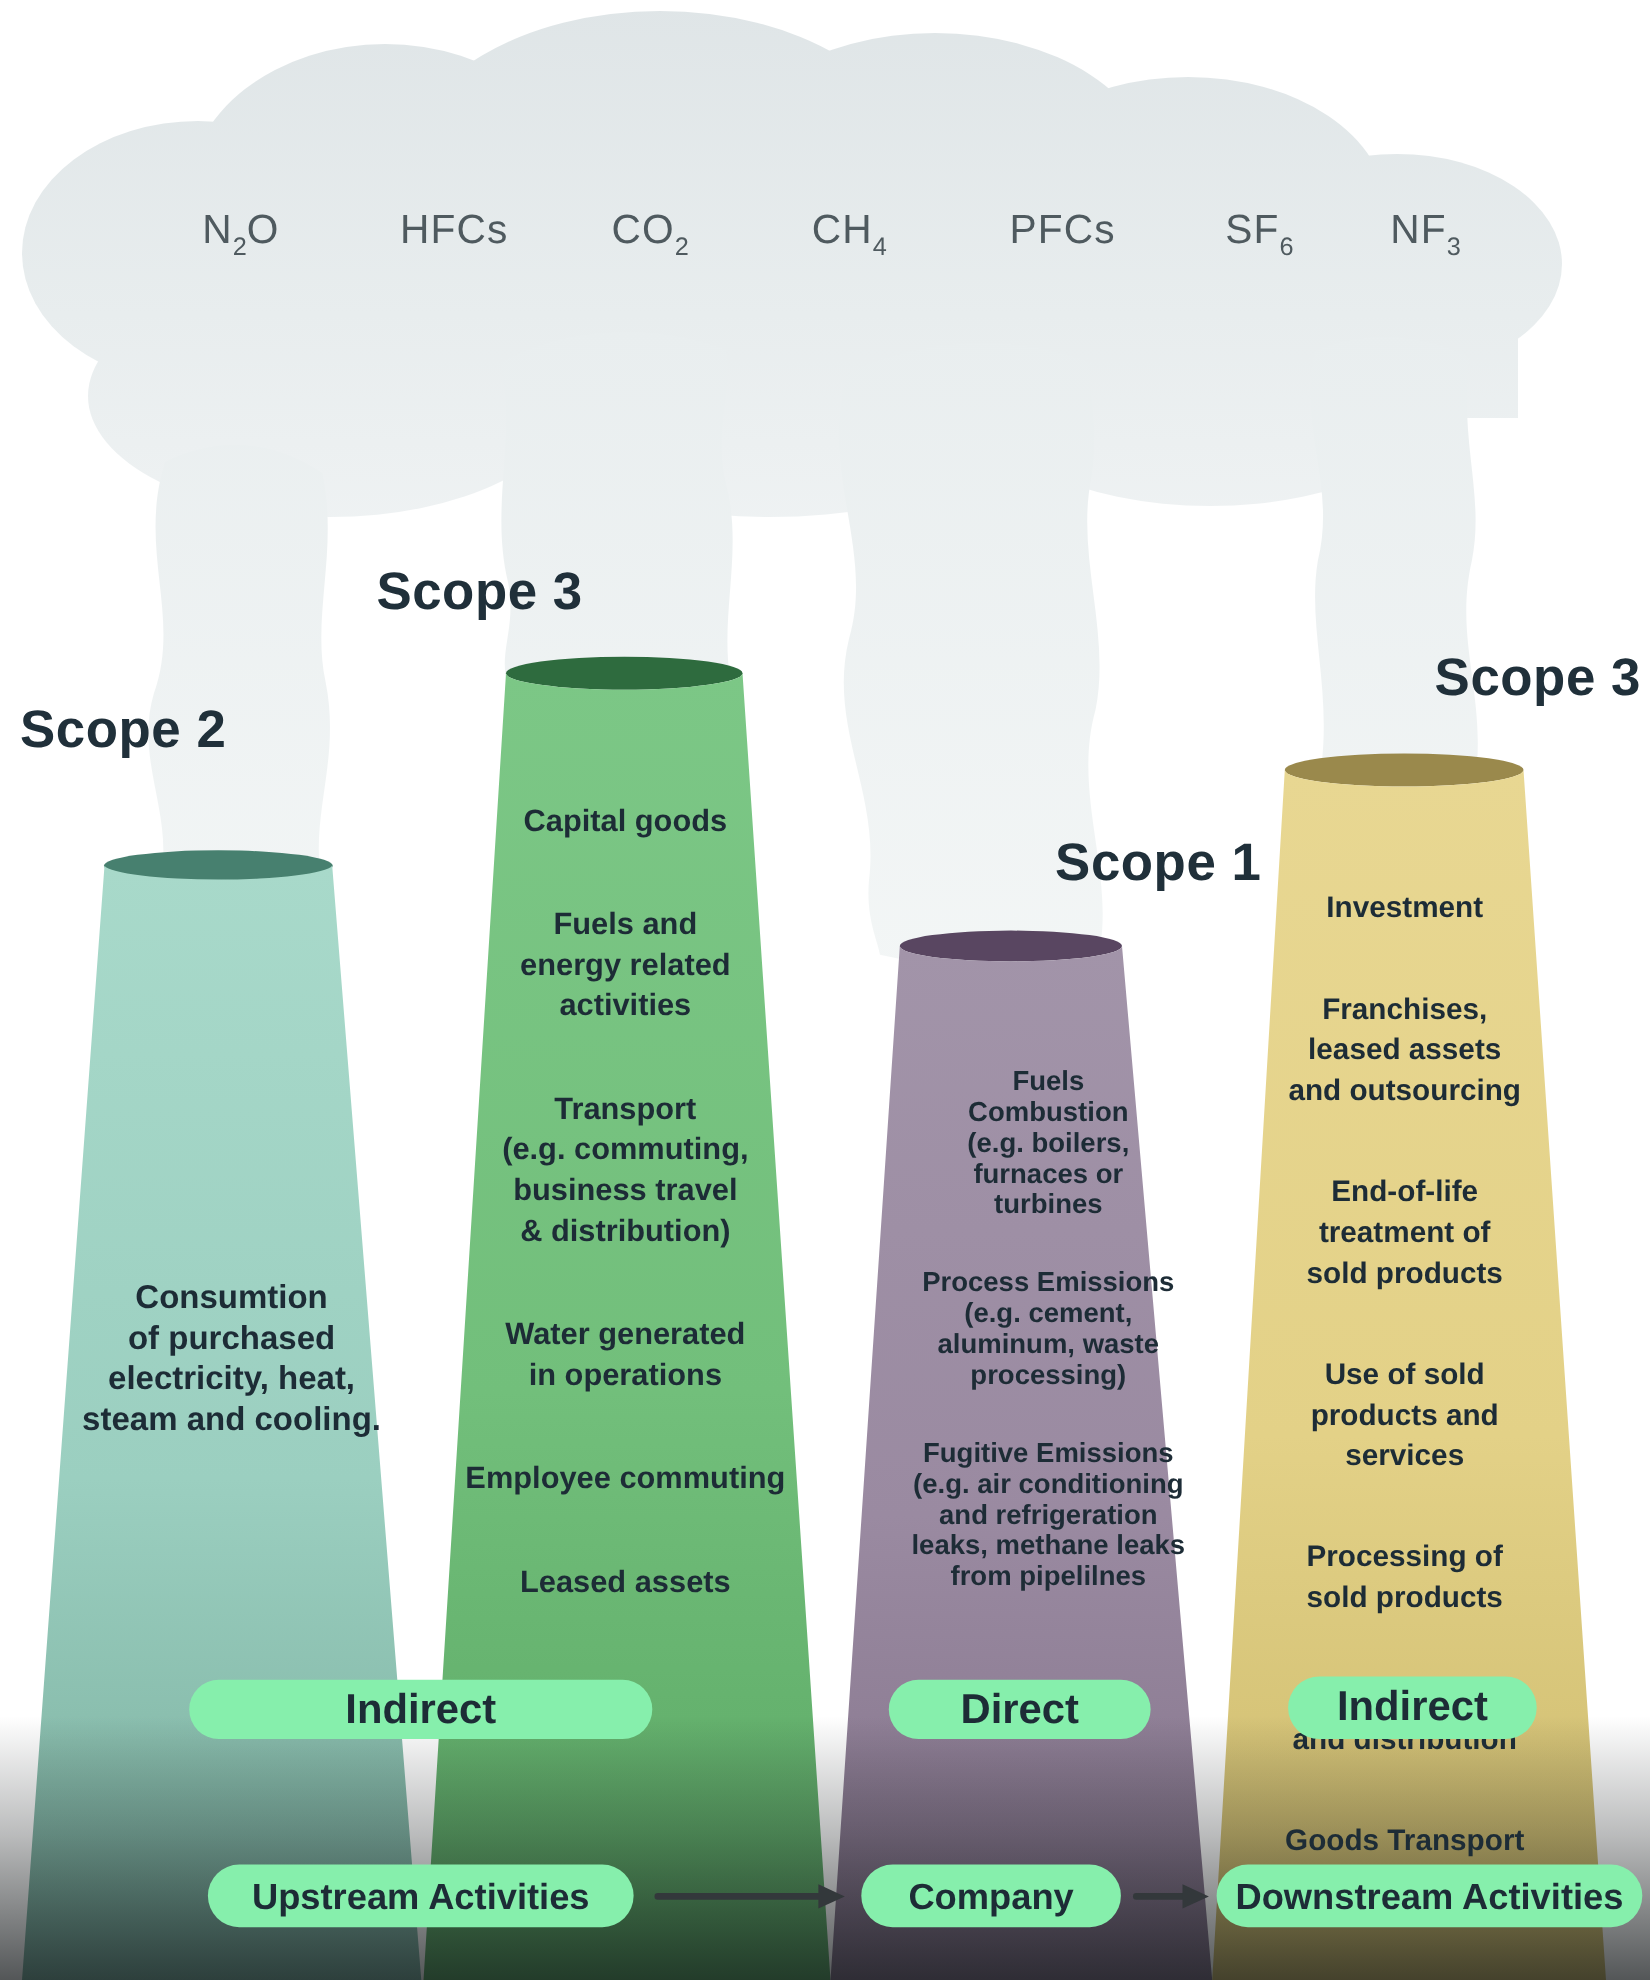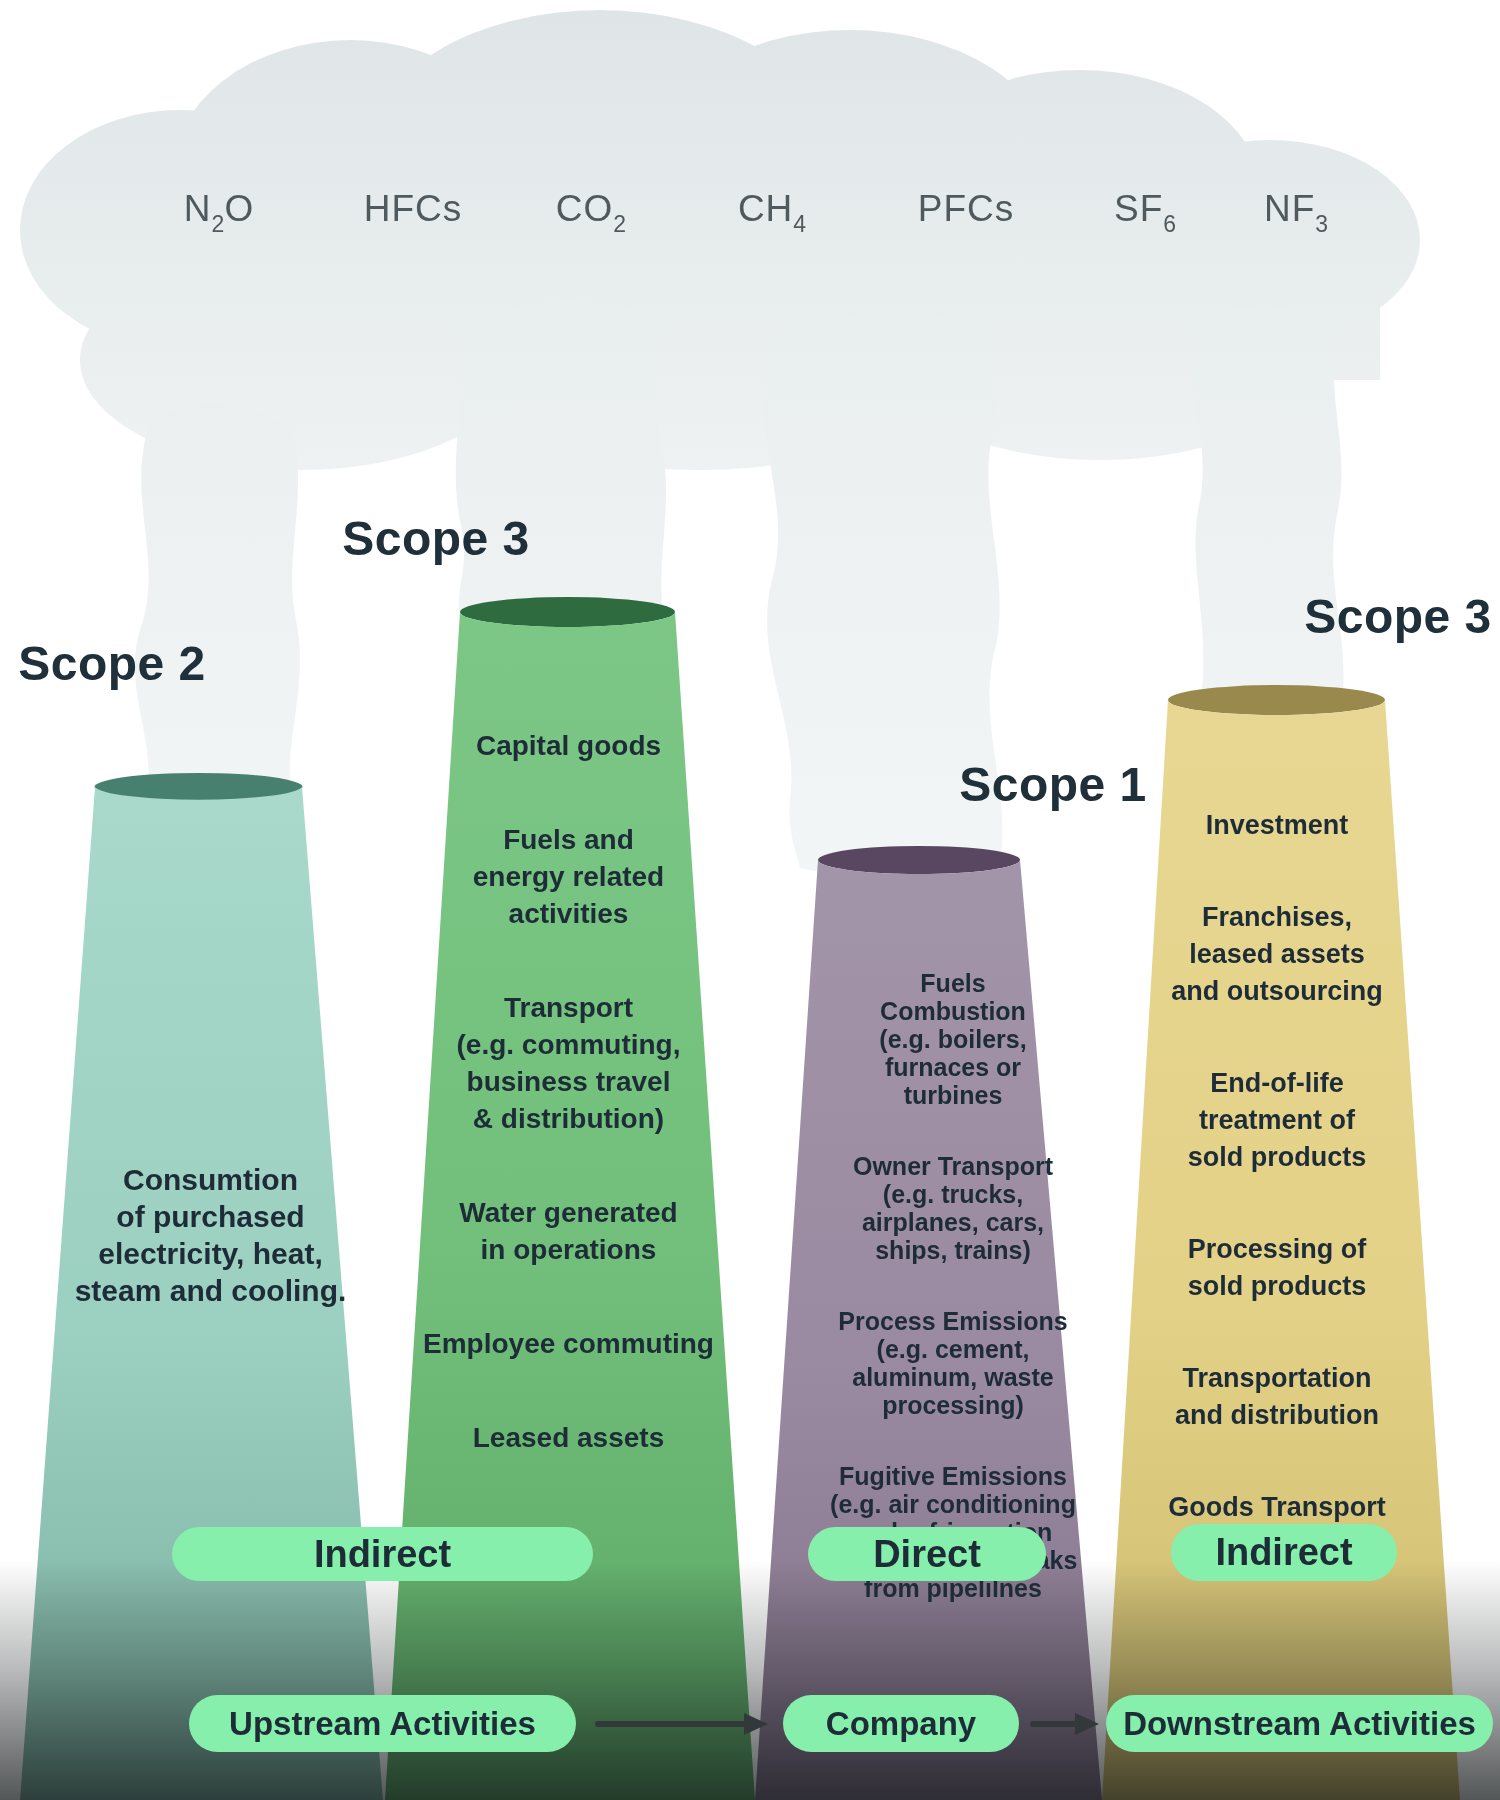--- a/index.html
+++ b/index.html
@@ -170,43 +170,42 @@
     <div class="group">Employee commuting</div>
     <div class="group">Leased assets</div>
   </div>
 
   <div class="chimney-text" id="text-purple">
     <div class="group">Fuels
 Combustion
 (e.g. boilers,
 furnaces or
 turbines</div>
-    <div class="group">Owner Transport
-(e.g. trucks,
-airplanes, cars,
-ships, trains)</div>
     <div class="group">Process Emissions
 (e.g. cement,
 aluminum, waste
 processing)</div>
     <div class="group">Fugitive Emissions
 (e.g. air conditioning
 and refrigeration
 leaks, methane leaks
 from pipelilnes</div>
   </div>
 
   <div class="chimney-text" id="text-yellow">
     <div class="group">Investment</div>
     <div class="group">Franchises,
 leased assets
 and outsourcing</div>
     <div class="group">End-of-life
 treatment of
 sold products</div>
+    <div class="group">Use of sold
+products and
+services</div>
     <div class="group">Processing of
 sold products</div>
     <div class="group">Transportation
 and distribution</div>
     <div class="group">Goods Transport
 &amp; distribution</div>
   </div>
 
   <div class="pill" id="pill-indirect-left">Indirect</div>
   <div class="pill" id="pill-direct">Direct</div>

